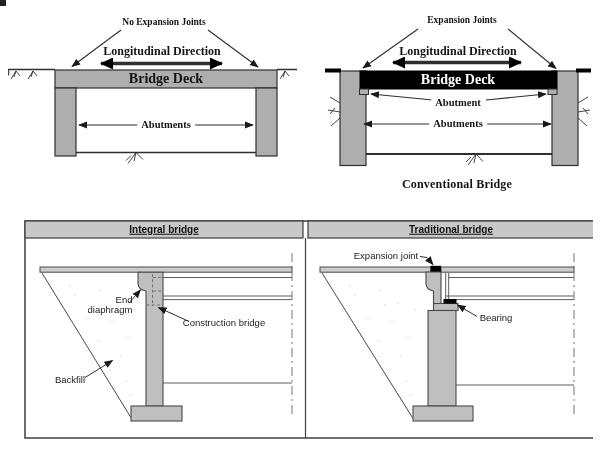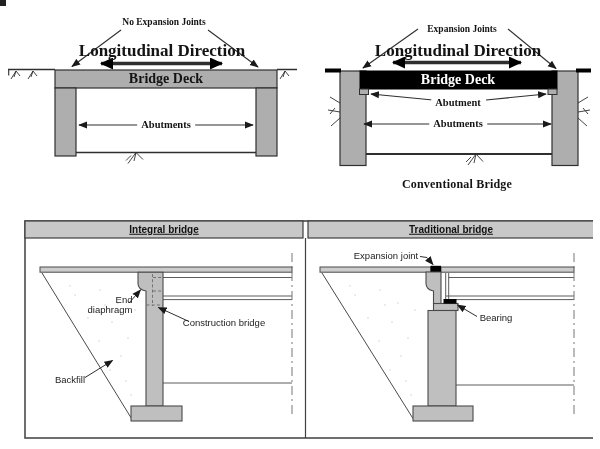--- a/index.html
+++ b/index.html
@@ -3,21 +3,21 @@
 <meta charset="utf-8">
 <style>
   html,body{margin:0;padding:0;background:#fff;}
   .stage{position:relative;width:593px;height:449px;background:#ffffff;overflow:hidden;
          font-family:"Liberation Sans","DejaVu Sans",sans-serif;}
   .lbl{position:absolute;transform:translate(-50%,-50%);white-space:nowrap;line-height:1.05;}
   .serif{font-family:"Liberation Serif","DejaVu Serif",serif;font-weight:bold;color:#141414;}
   .sans{font-family:"Liberation Sans","DejaVu Sans",sans-serif;color:#1c1c1c;}
   .s95{font-size:9.5px;}
   .s105{font-size:10.5px;}
-  .s12{font-size:17px;}
+  .s12{font-size:12px;}
   .s115{font-size:14px;}
   .cap{font-size:12px;letter-spacing:.2px;}
   .whitebg{background:#ffffff;padding:0 4px;}
   .deck-dark{color:#ffffff;}
   .hdr{font-weight:bold;font-size:10px;color:#111;text-decoration:underline;}
   .blbl{font-size:9.5px;color:#222;}
   .two-line{text-align:right;}
   .two-line span{display:block;}
   svg{position:absolute;left:0;top:0;}
 </style>
@@ -183,21 +183,21 @@
       <polyline points="420,256.5 427,257.5 433,264.5" stroke="#2f2f2f" marker-end="url(#ahs)"></polyline>
       <line x1="477" y1="316.5" x2="457.5" y2="305" stroke="#2f2f2f" marker-end="url(#ahs)"></line>
     </g>
   </svg>
 
   <div class="lbl serif s95" style="left:164px;top:23px;">No Expansion Joints</div>
   <div class="lbl serif s12" style="left:162px;top:51px;">Longitudinal Direction</div>
   <div class="lbl serif s115" style="left:166px;top:79px;">Bridge Deck</div>
   <div class="lbl serif s105 whitebg" style="left:166px;top:125px;">Abutments</div>
 
-  <div class="lbl serif s95" style="left:462px;top:30px;">Expansion Joints</div>
+  <div class="lbl serif s95" style="left:462px;top:21px;">Expansion Joints</div>
   <div class="lbl serif s12" style="left:458px;top:51px;">Longitudinal Direction</div>
   <div class="lbl serif s115 deck-dark" style="left:458px;top:80px;">Bridge Deck</div>
   <div class="lbl serif s105 whitebg" style="left:458px;top:103px;">Abutment</div>
   <div class="lbl serif s105 whitebg" style="left:458px;top:124px;">Abutments</div>
   <div class="lbl serif cap" style="left:457px;top:184px;">Conventional Bridge</div>
 
   <div class="lbl sans hdr" style="left:164px;top:230px;">Integral bridge</div>
   <div class="lbl sans hdr" style="left:451px;top:230px;">Traditional bridge</div>
 
   <div class="lbl sans blbl two-line" style="left:110px;top:305px;">

